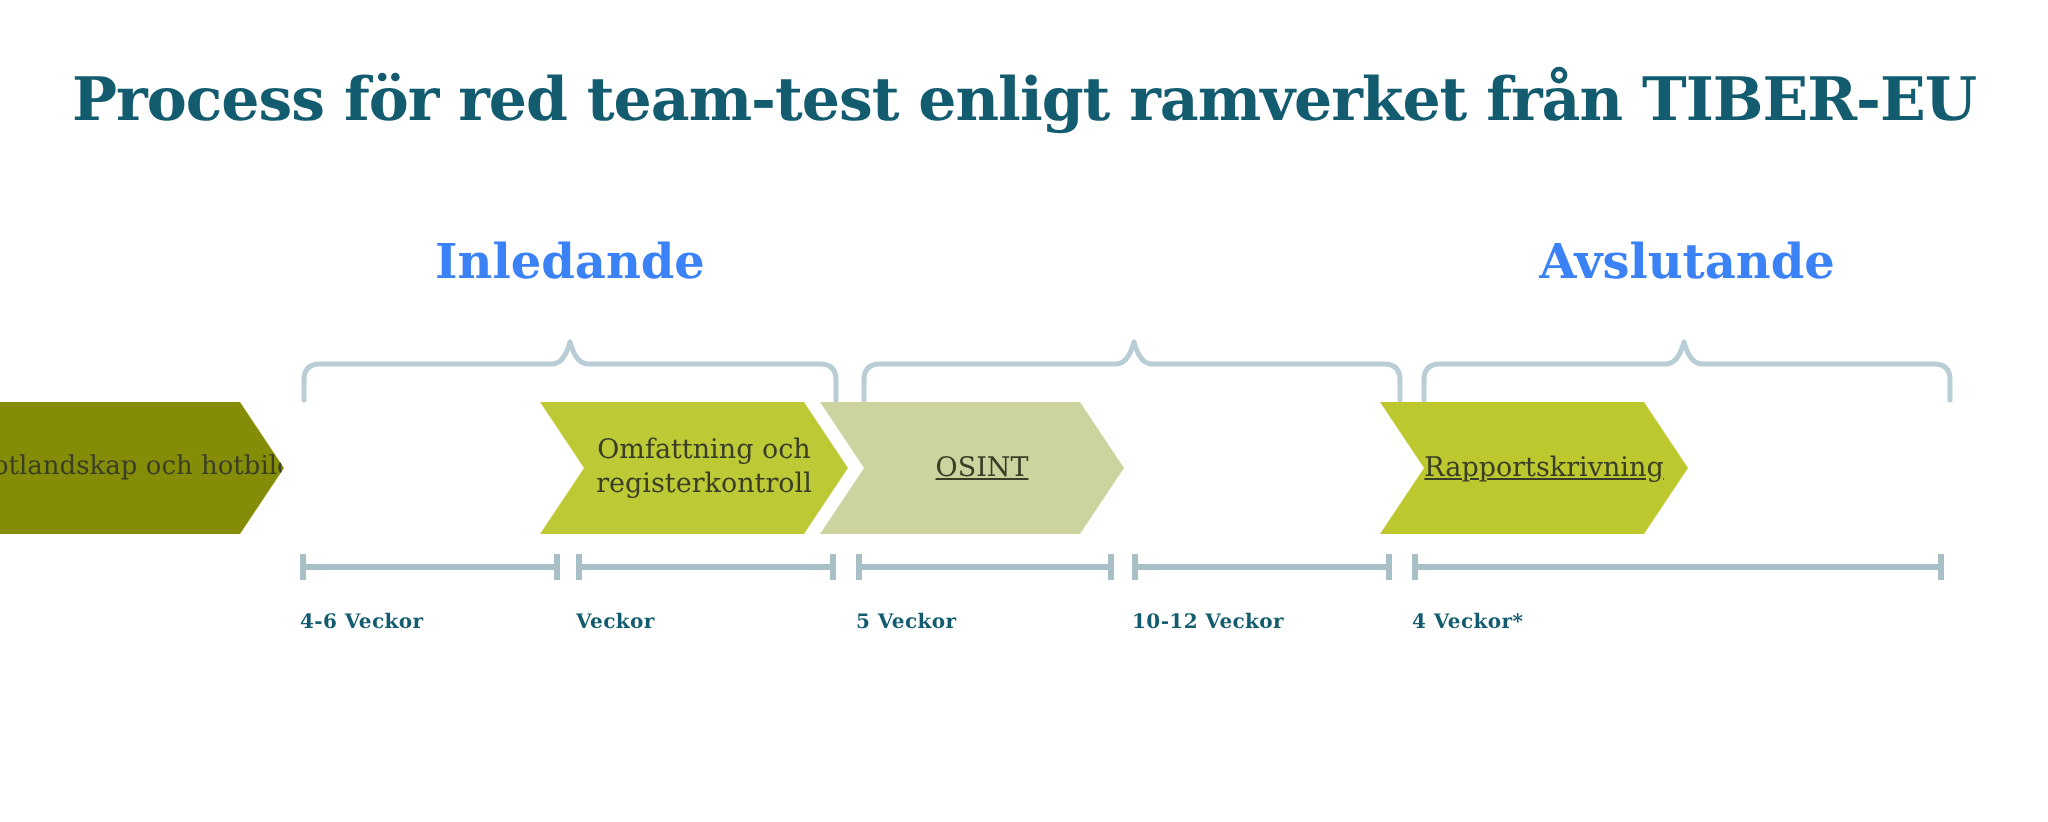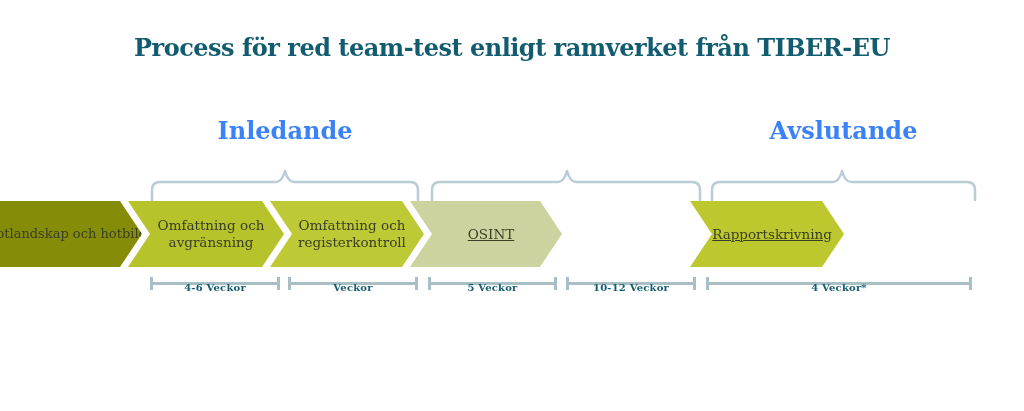--- a/index.html
+++ b/index.html
@@ -2,21 +2,21 @@
 <html><head>
 <meta charset="utf-8">
 <style>
   html,body{margin:0;padding:0;background:#fff;}
   .canvas{
     position:relative;width:1024px;height:411px;background:#ffffff;
     font-family:"DejaVu Serif","Liberation Serif",serif;overflow:hidden;
   }
   .title{
     position:absolute;top:33px;left:0;width:1024px;margin:0;
-    text-align:center;font-size:24px;font-weight:bold;letter-spacing:-0.5px;
+    text-align:center;font-size:30px;font-weight:bold;letter-spacing:-0.5px;
     color:#135c70;
   }
   .phase-label{
     position:absolute;top:116px;text-align:center;
     font-size:24px;font-weight:bold;color:#3b82f6;
   }
   .phase-label.p1{left:150px;width:270px;}
   .phase-label.p2{left:430px;width:272px;}
   .phase-label.p3{left:710px;width:267px;}
   .bracket{position:absolute;top:166px;}
@@ -44,21 +44,21 @@
   }
   .measure::after{
     content:"";position:absolute;left:0;right:0;top:5px;height:3px;background:#a9bfc6;
   }
   .measure.m1{left:150px;width:130px;}
   .measure.m2{left:288px;width:130px;}
   .measure.m3{left:428px;width:129px;}
   .measure.m4{left:566px;width:130px;}
   .measure.m5{left:706px;width:266px;}
   .duration{
-    position:absolute;top:282px;text-align:center;
+    position:absolute;top:306px;text-align:left;
     font-size:10px;font-weight:bold;color:#135c70;letter-spacing:0.2px;
   }
   .duration.d1{left:150px;width:130px;}
   .duration.d2{left:288px;width:130px;}
   .duration.d3{left:428px;width:129px;}
   .duration.d4{left:566px;width:130px;}
   .duration.d5{left:706px;width:266px;}
 </style>
 </head>
 <body>
@@ -77,23 +77,20 @@
     <path d="M2,34 L2,24 Q2,16 10,16 L128,16 Q134,16 137,5 Q140,16 146,16 L262,16 Q270,16 270,24 L270,34" fill="none" stroke="#b8cdd5" stroke-width="2.5" stroke-linecap="round" stroke-linejoin="round"></path>
   </svg>
   <svg class="bracket b3" width="267" height="38" viewBox="0 0 267 38">
     <path d="M2,34 L2,24 Q2,16 10,16 L123,16 Q129,16 132,5 Q135,16 141,16 L257,16 Q265,16 265,24 L265,34" fill="none" stroke="#b8cdd5" stroke-width="2.5" stroke-linecap="round" stroke-linejoin="round"></path>
   </svg>
 
   <div class="stages">
     <div class="stage flat-left s1" style="background: rgb(133, 141, 8);">
       <span class="lbl">Hotlandskap och hotbild</span>
     </div>
-    <div class="stage notch s2" style="background: rgb(182, 195, 43);">
-      <span class="lbl">Omfattning och avgränsning</span>
-    </div>
     <div class="stage notch s3" style="background: rgb(190, 201, 54);">
       <span class="lbl">Omfattning och registerkontroll</span>
     </div>
     <div class="stage notch s4" style="background: rgb(205, 211, 158); text-decoration: underline;">
       <span class="lbl">OSINT</span>
     </div>
     <div class="stage notch s6" style="background: rgb(188, 200, 45);">
       <span class="lbl">Rapportskrivning</span>
     </div>
   </div>

